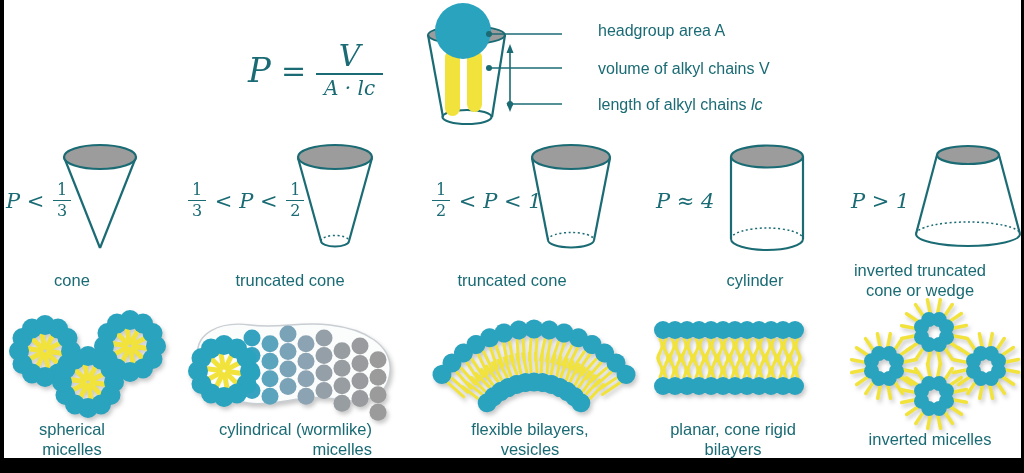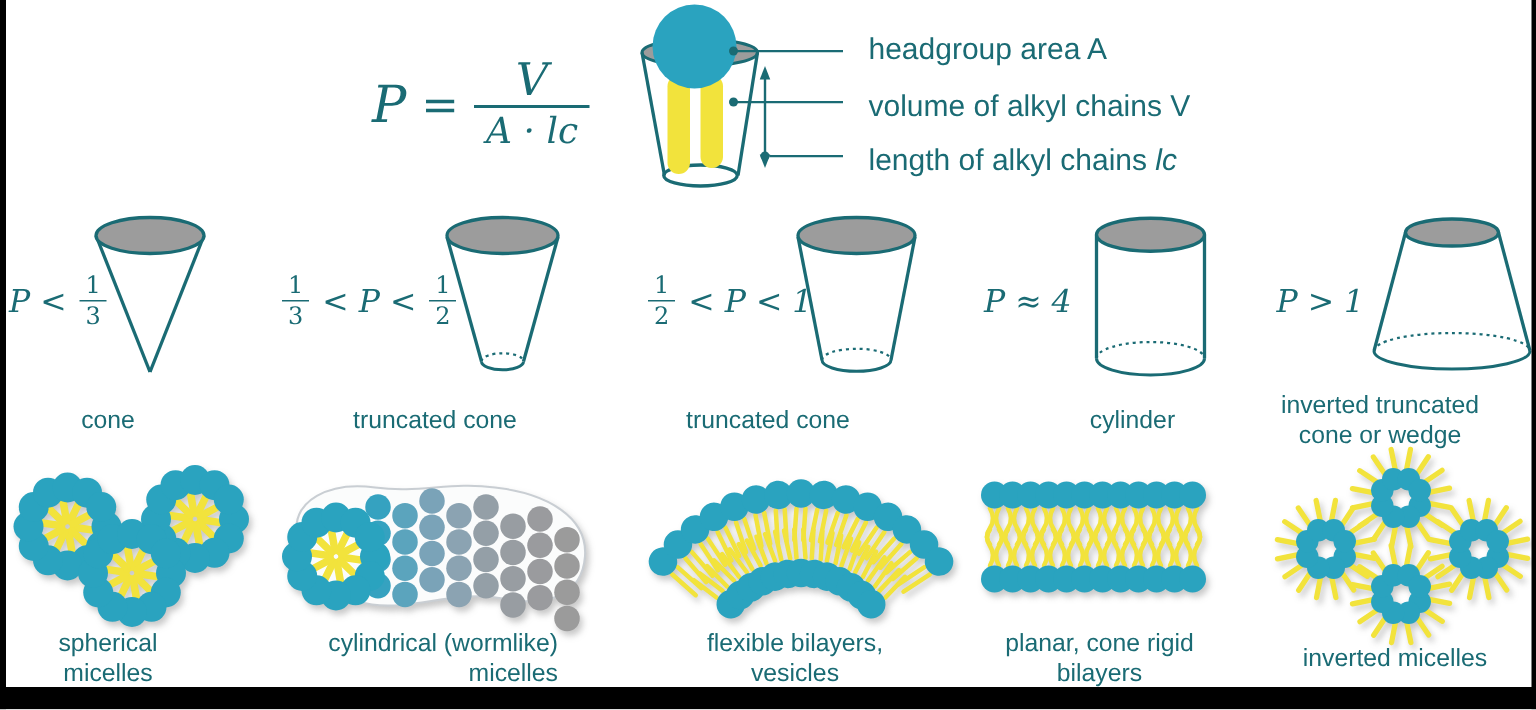--- a/index.html
+++ b/index.html
@@ -9,23 +9,23 @@
   #edge-left{left:0;top:0;width:4px;height:473px;}
   #edge-right{right:0;top:0;width:3px;height:473px;}
   #edge-bottom{left:0;bottom:0;width:1024px;height:15px;}
   
   #main-formula{position:absolute;left:248px;top:34px;height:72px;display:flex;align-items:center;
     gap:10px;font-family:"DejaVu Serif",serif;font-style:italic;color:#1A6B74;}
   #main-formula .lhs{font-size:34px;}
   #main-formula .eqs{font-size:30px;font-style:normal;}
   .frac{display:inline-flex;flex-direction:column;align-items:center;}
   .frac .num{font-size:30px;line-height:1.05;padding:0 10px 1px 10px;}
-  .frac .den{font-size:24px;line-height:1.15;border-top:2.2px solid #1A6B74;padding:2px 8px 0 8px;white-space:nowrap;}
+  .frac .den{font-size:20px;line-height:1.15;border-top:2.2px solid #1A6B74;padding:2px 8px 0 8px;white-space:nowrap;}
   
-  .legend-item{position:absolute;left:579px;font-size:20px;color:#1A6B74;white-space:pre;}
+  .legend-item{position:absolute;left:598px;font-size:16px;color:#1A6B74;white-space:pre;}
   .legend-item .em{font-style:italic;}
   
   .condition{position:absolute;display:flex;align-items:center;color:#1A6B74;
     font-family:"DejaVu Serif",serif;height:50px;}
   .cond-text{font-size:21px;font-style:italic;white-space:pre;}
   .cfrac{display:inline-flex;flex-direction:column;align-items:center;margin:0 2px;}
   .cfrac .cnum{font-size:16px;line-height:1.05;border-bottom:1.6px solid #1A6B74;padding:0 4px 1px 4px;}
   .cfrac .cden{font-size:16px;line-height:1.1;padding-top:1px;}
   
   .shape-name,.agg-label{position:absolute;text-align:center;color:#1A6B74;font-size:16.5px;

